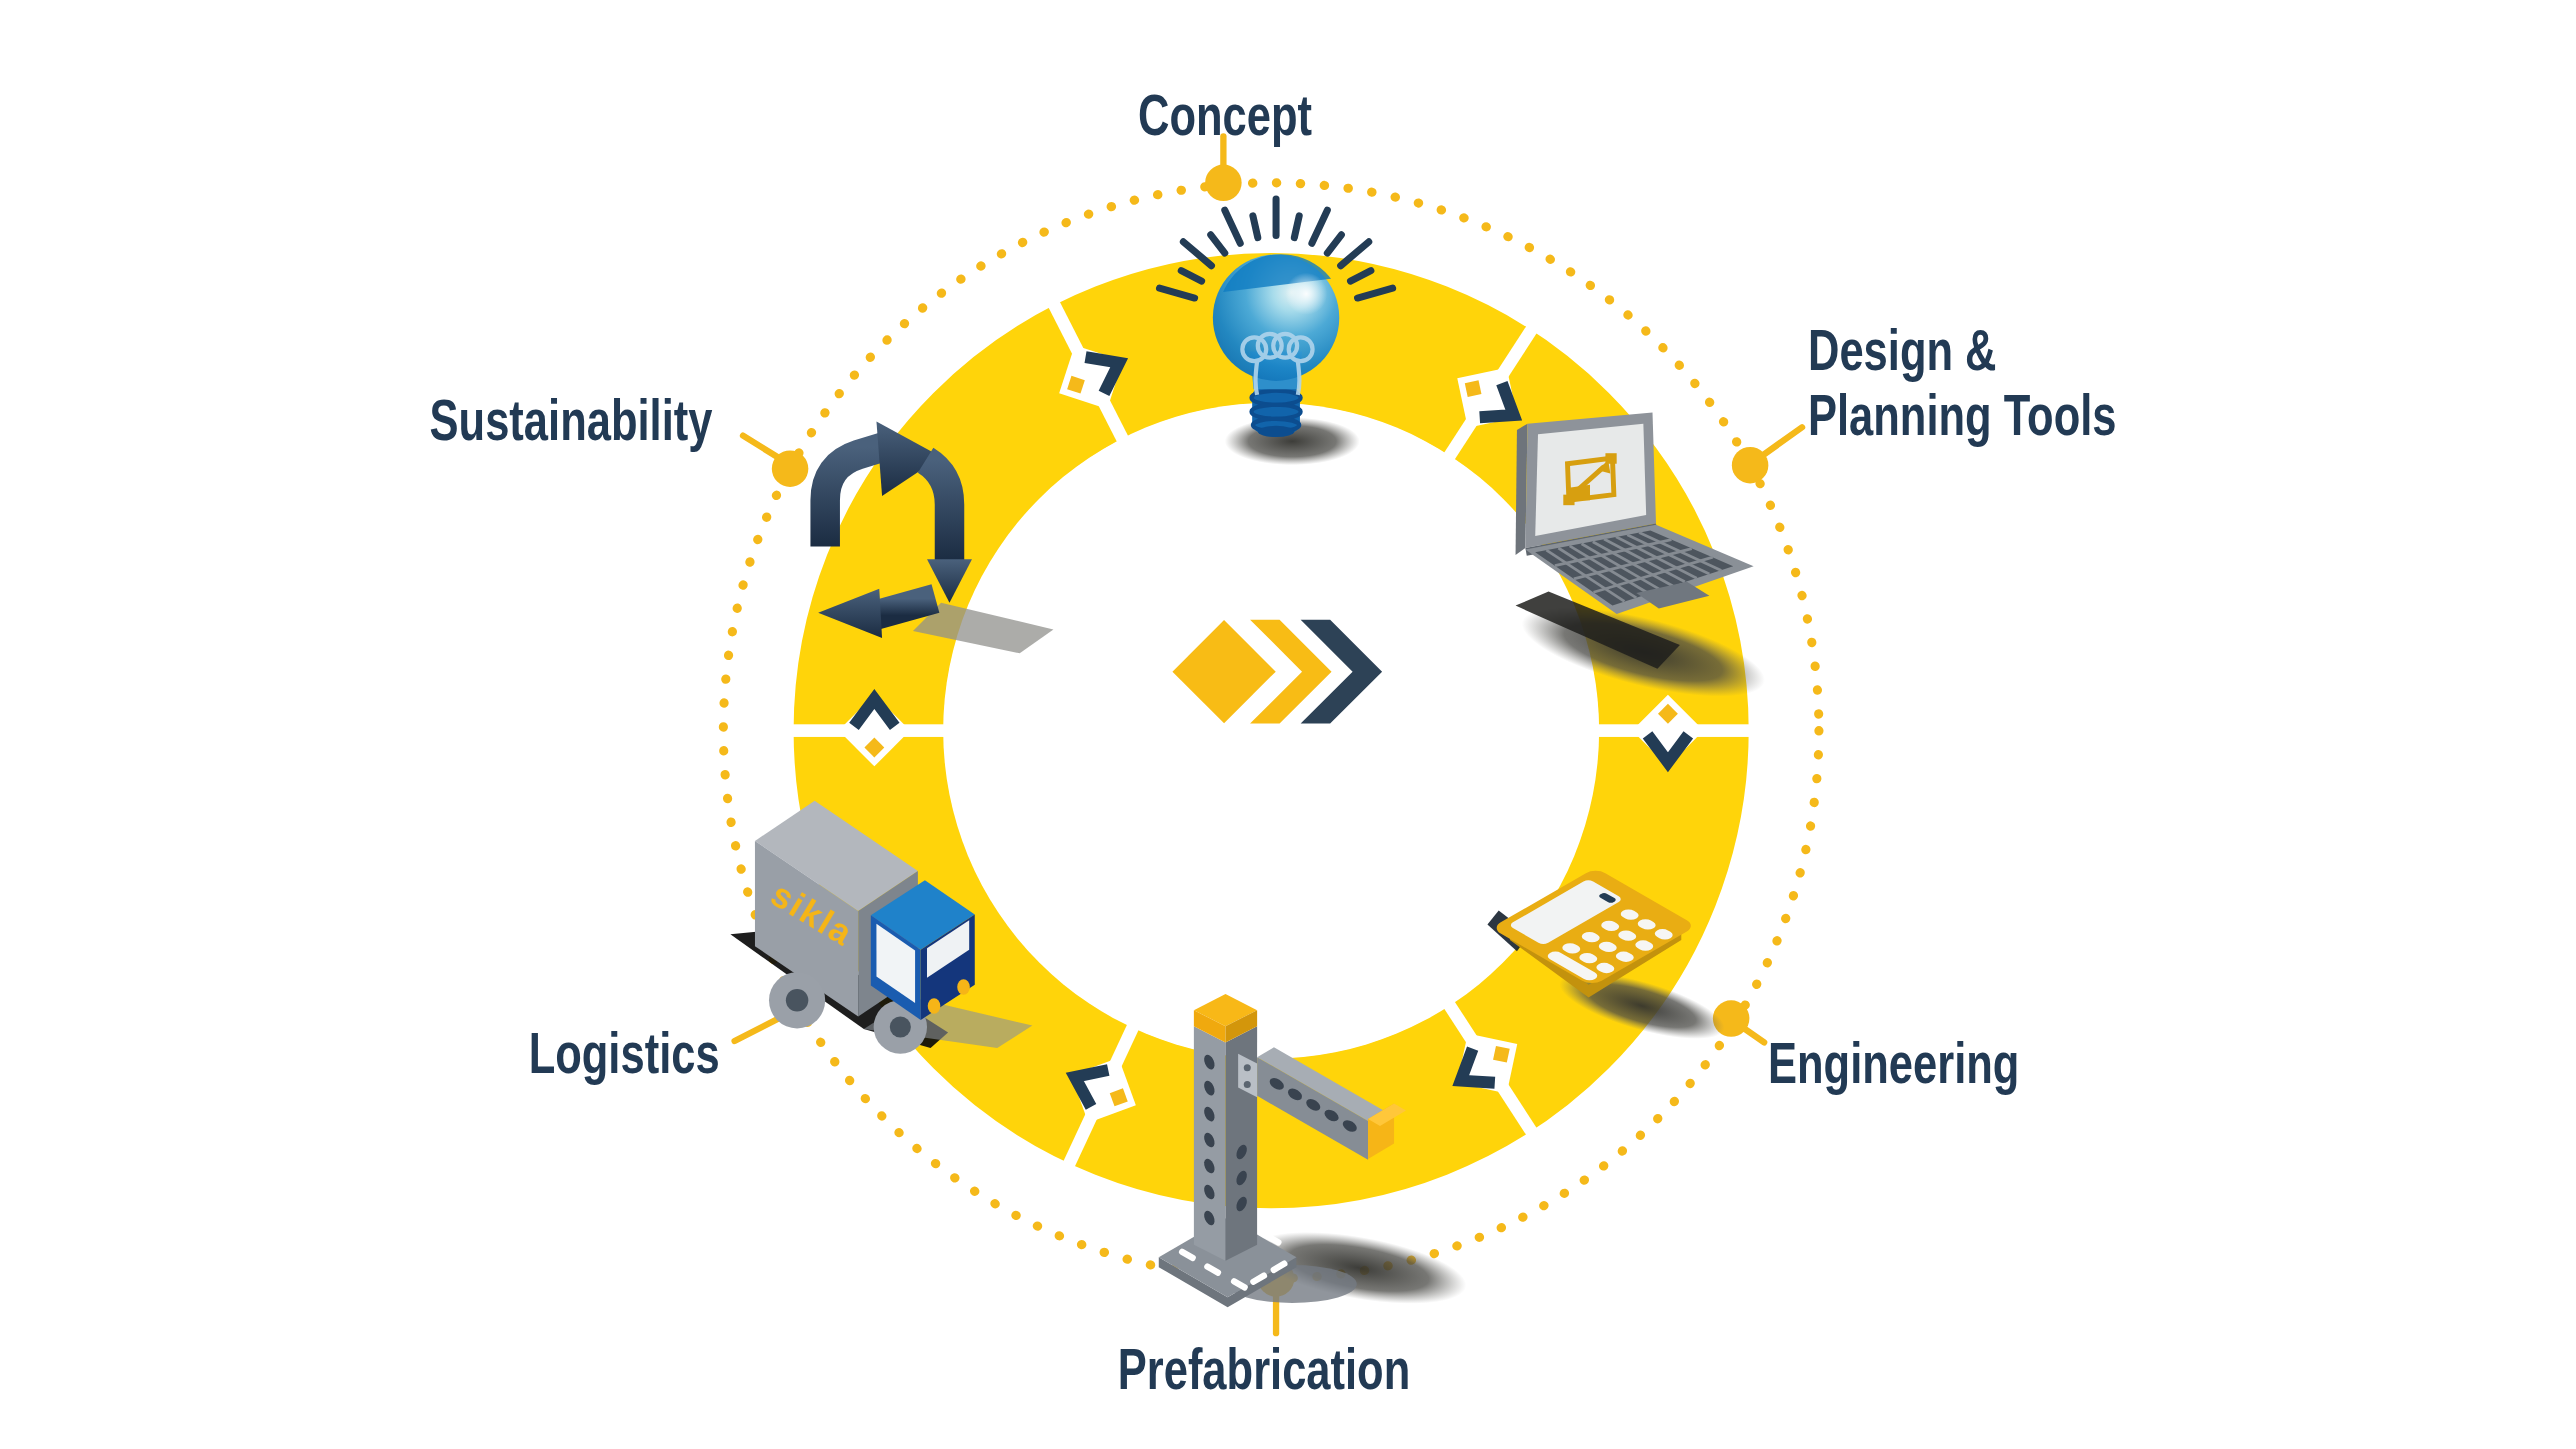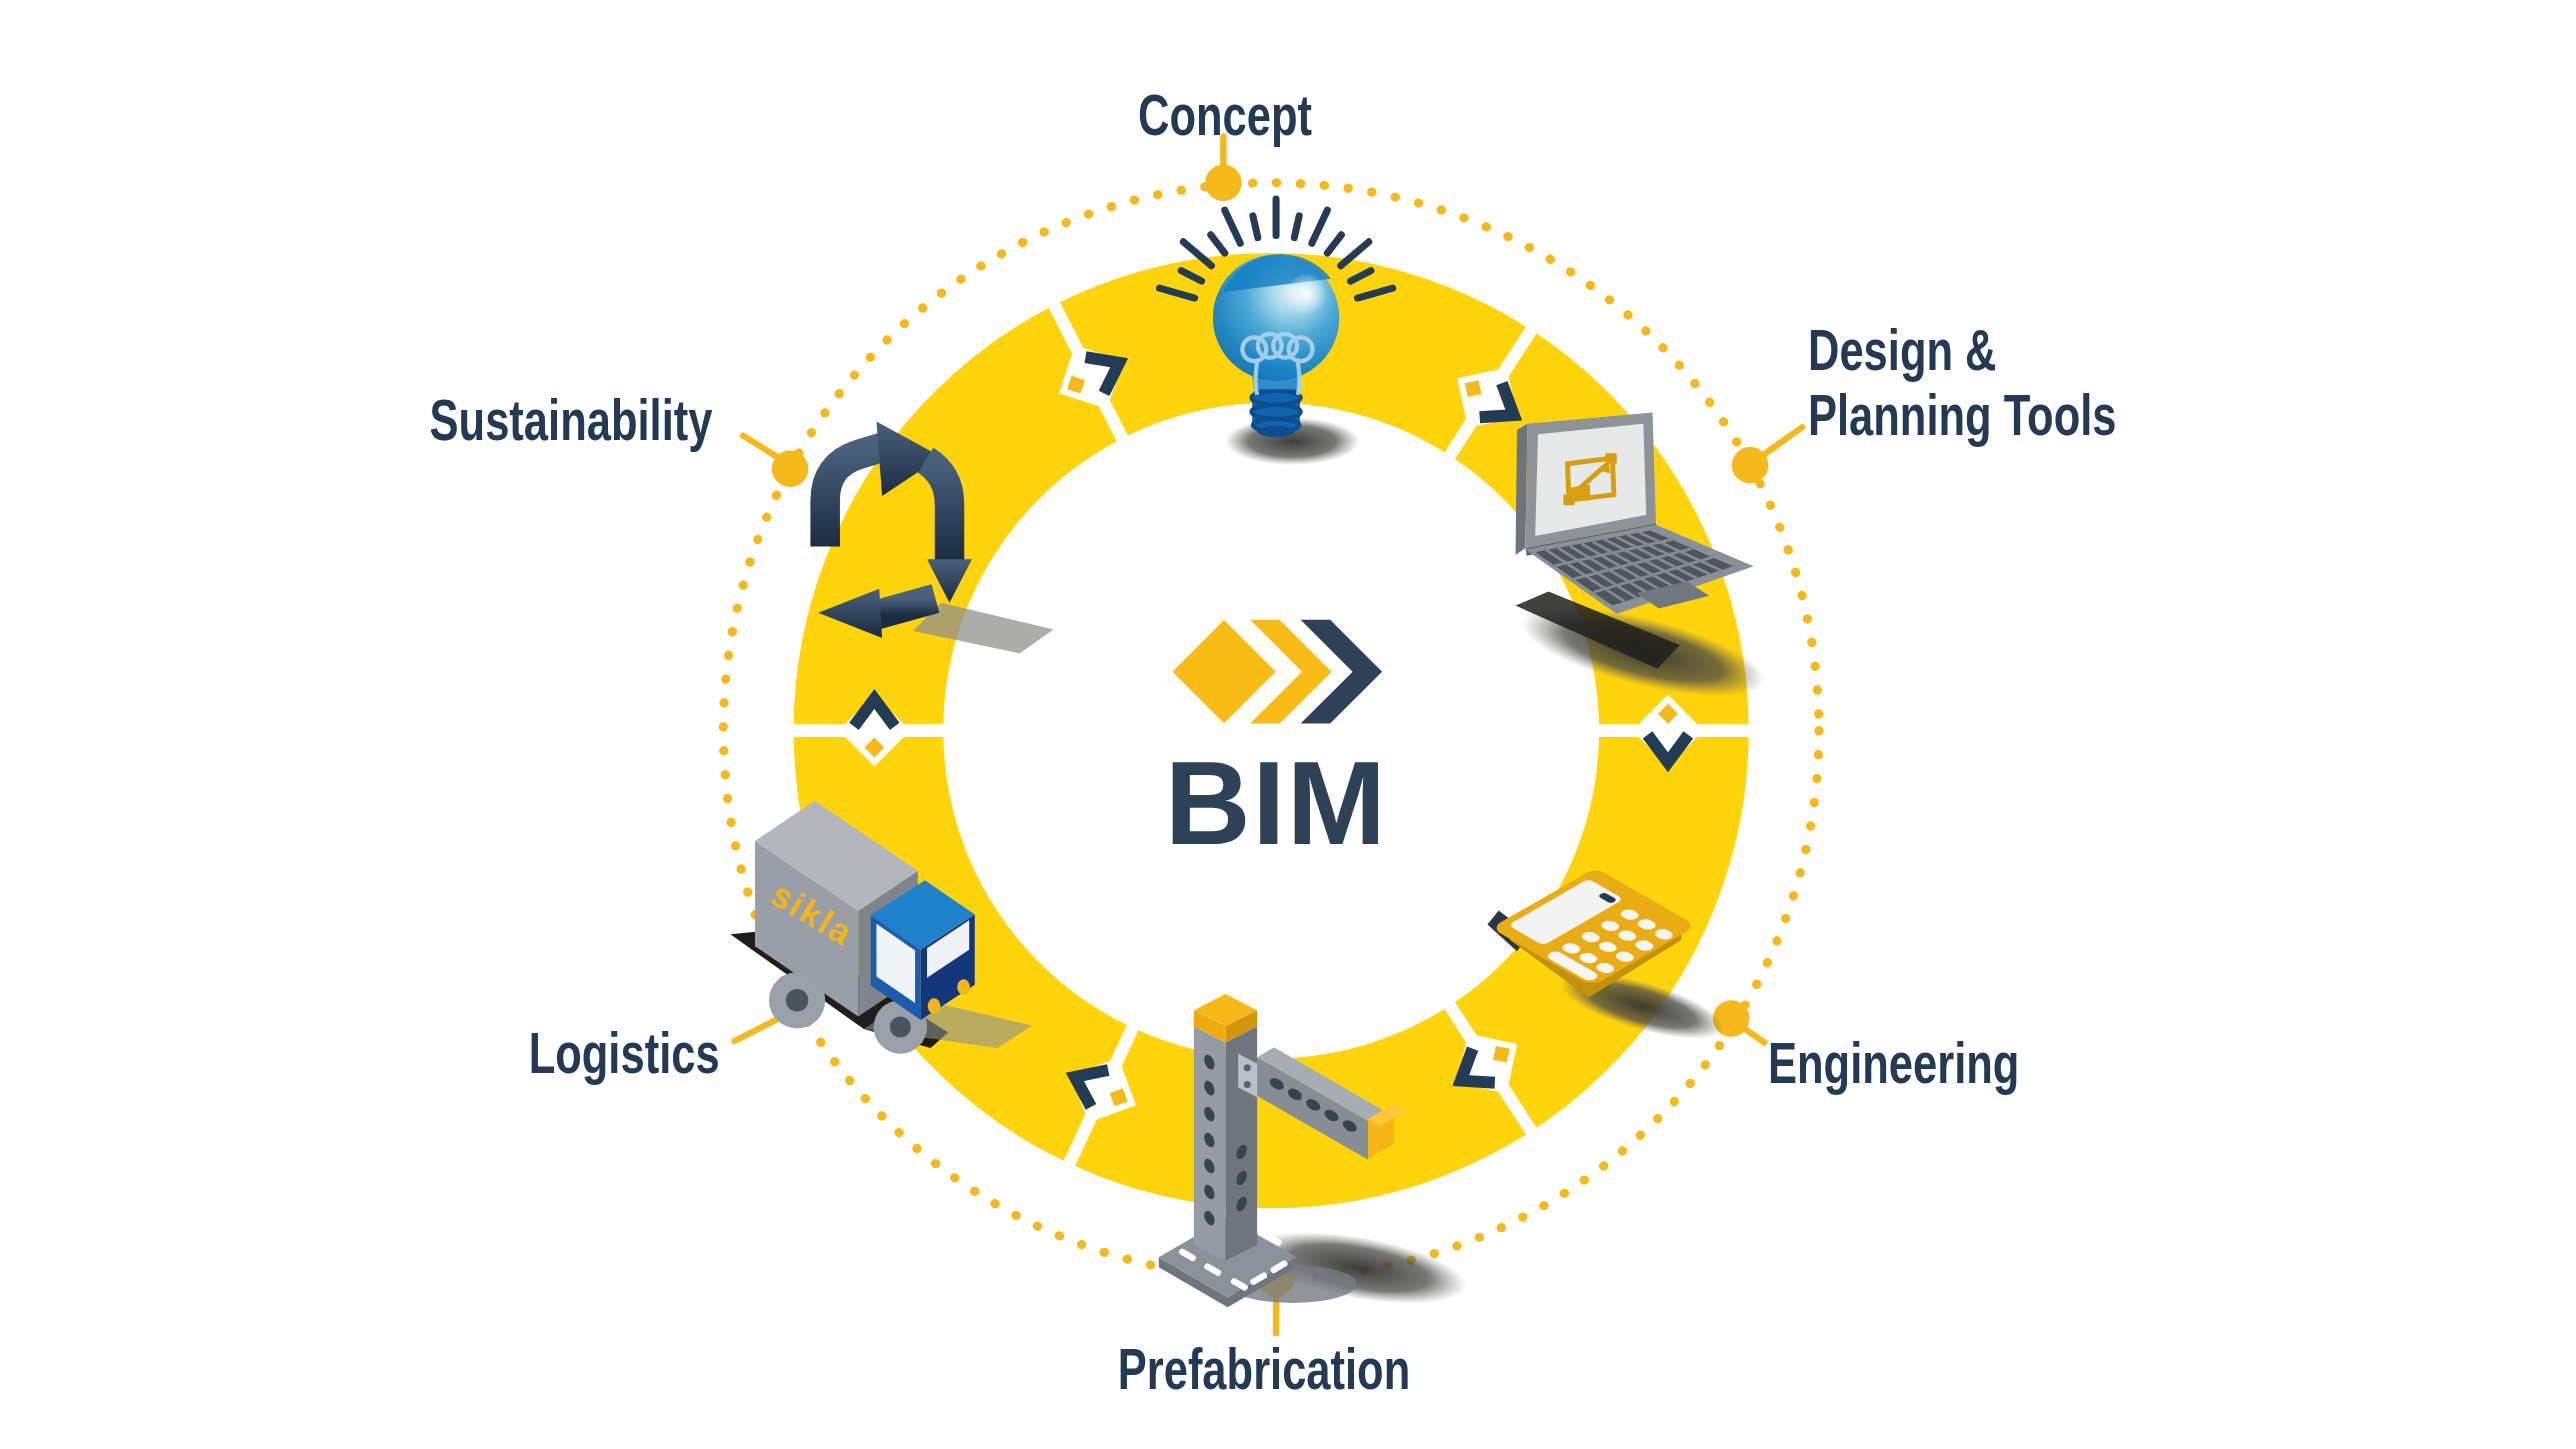--- a/index.html
+++ b/index.html
@@ -290,21 +290,20 @@
     <polygon points="1340,858 1500,896 1452,930 1300,898" fill="#90908C" opacity="0.75"></polygon>
     <path d="M1175 778 L1175 712 Q1175 662 1222 647 L1258 636" fill="none" stroke="url(#gNavy)" stroke-width="42"></path>
     <polygon points="1248,600 1340,650 1256,706" fill="url(#gNavy)"></polygon>
     <path d="M1318 655 Q1352 676 1352 718 L1352 798" fill="none" stroke="url(#gNavy)" stroke-width="42"></path>
     <polygon points="1320,796 1384,796 1352,858" fill="url(#gNavy)"></polygon>
     <path d="M1332 852 L1245 876" fill="none" stroke="url(#gNavy)" stroke-width="42"></path>
     <polygon points="1256,908 1252,838 1165,872" fill="url(#gNavy)"></polygon>
   </g>
 </svg>
 
-<div class="bim">BIM</div>
 
 <div class="lbl center" style="left:1225px;top:82px;">Concept</div>
 
 <div class="lbl left" style="left:1808px;top:317px;">
   <div>Design &amp;</div>
   <div>Planning Tools</div>
 </div>
 
 <div class="lbl left" style="left:1768px;top:1030px;">Engineering</div>
 

